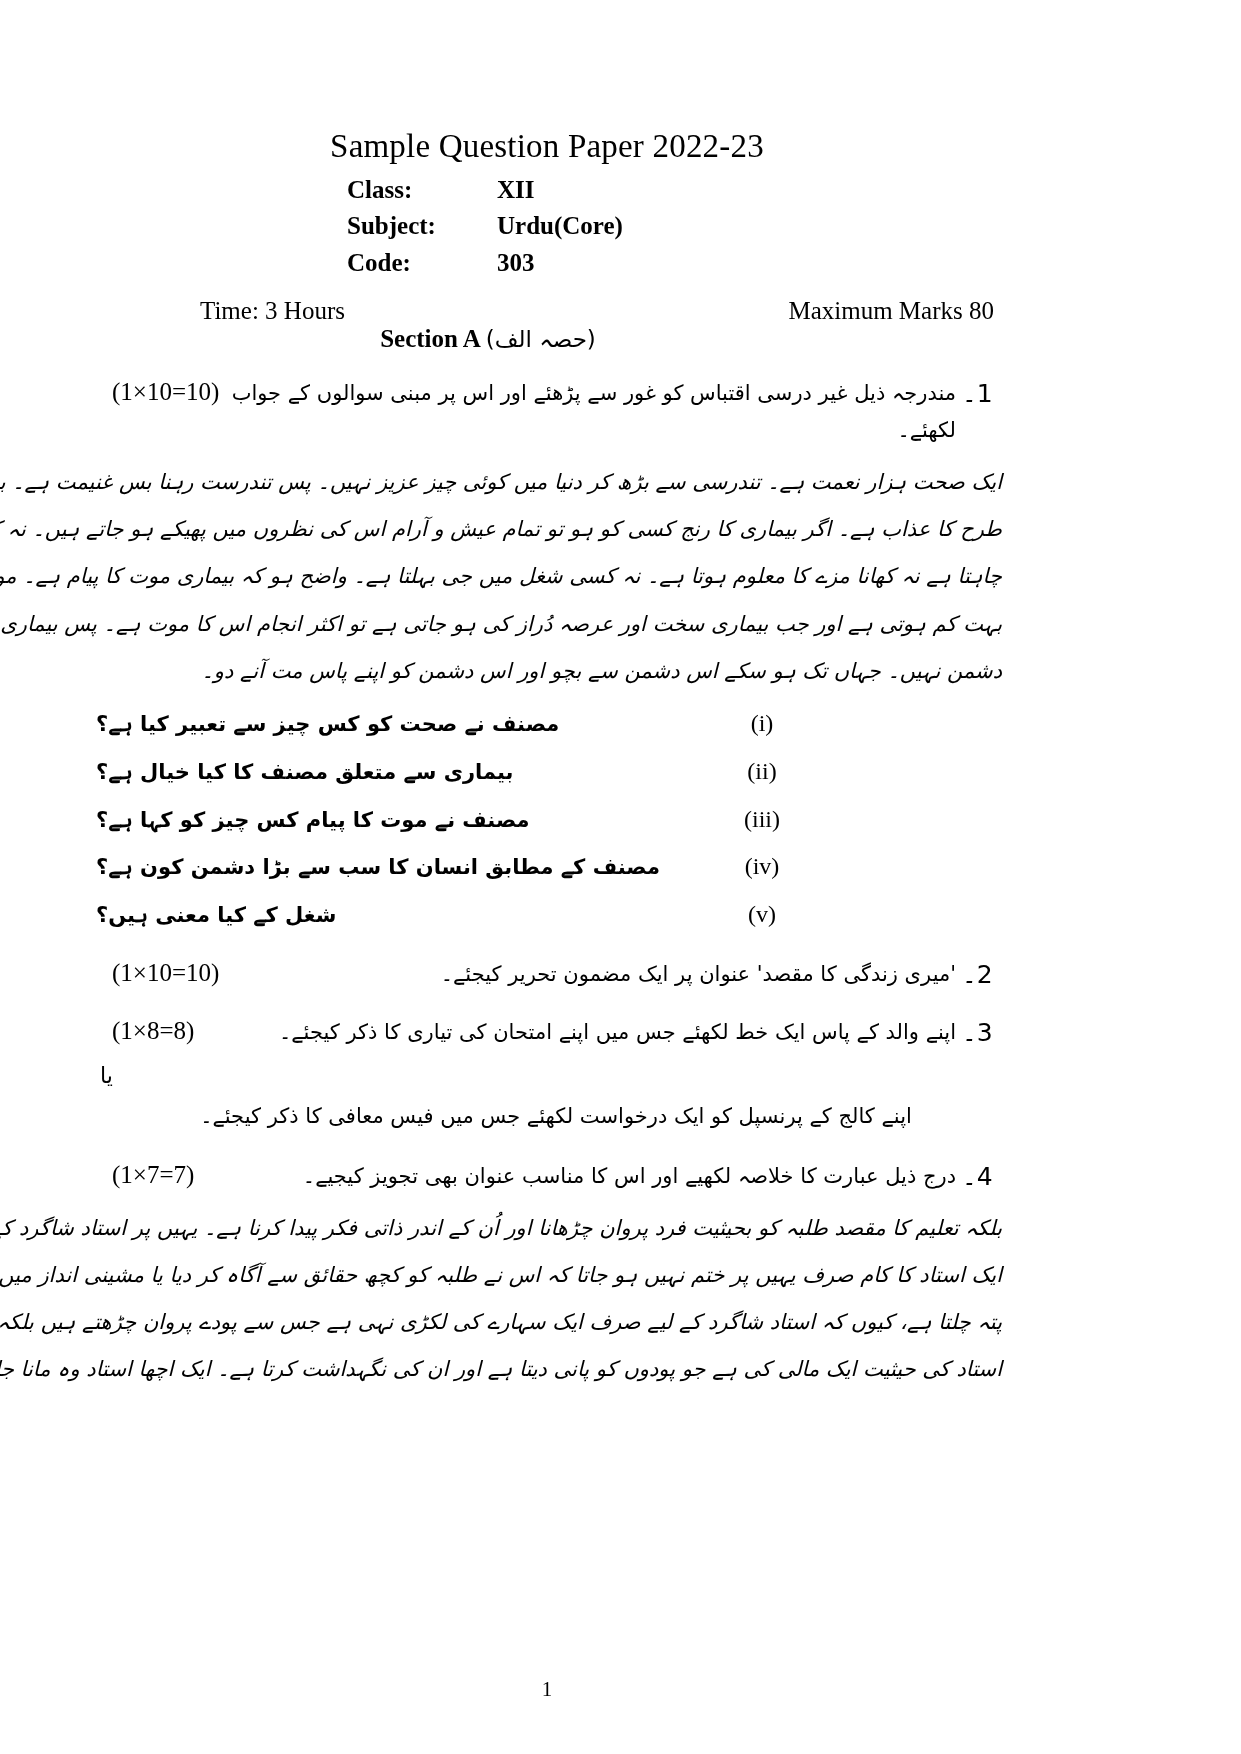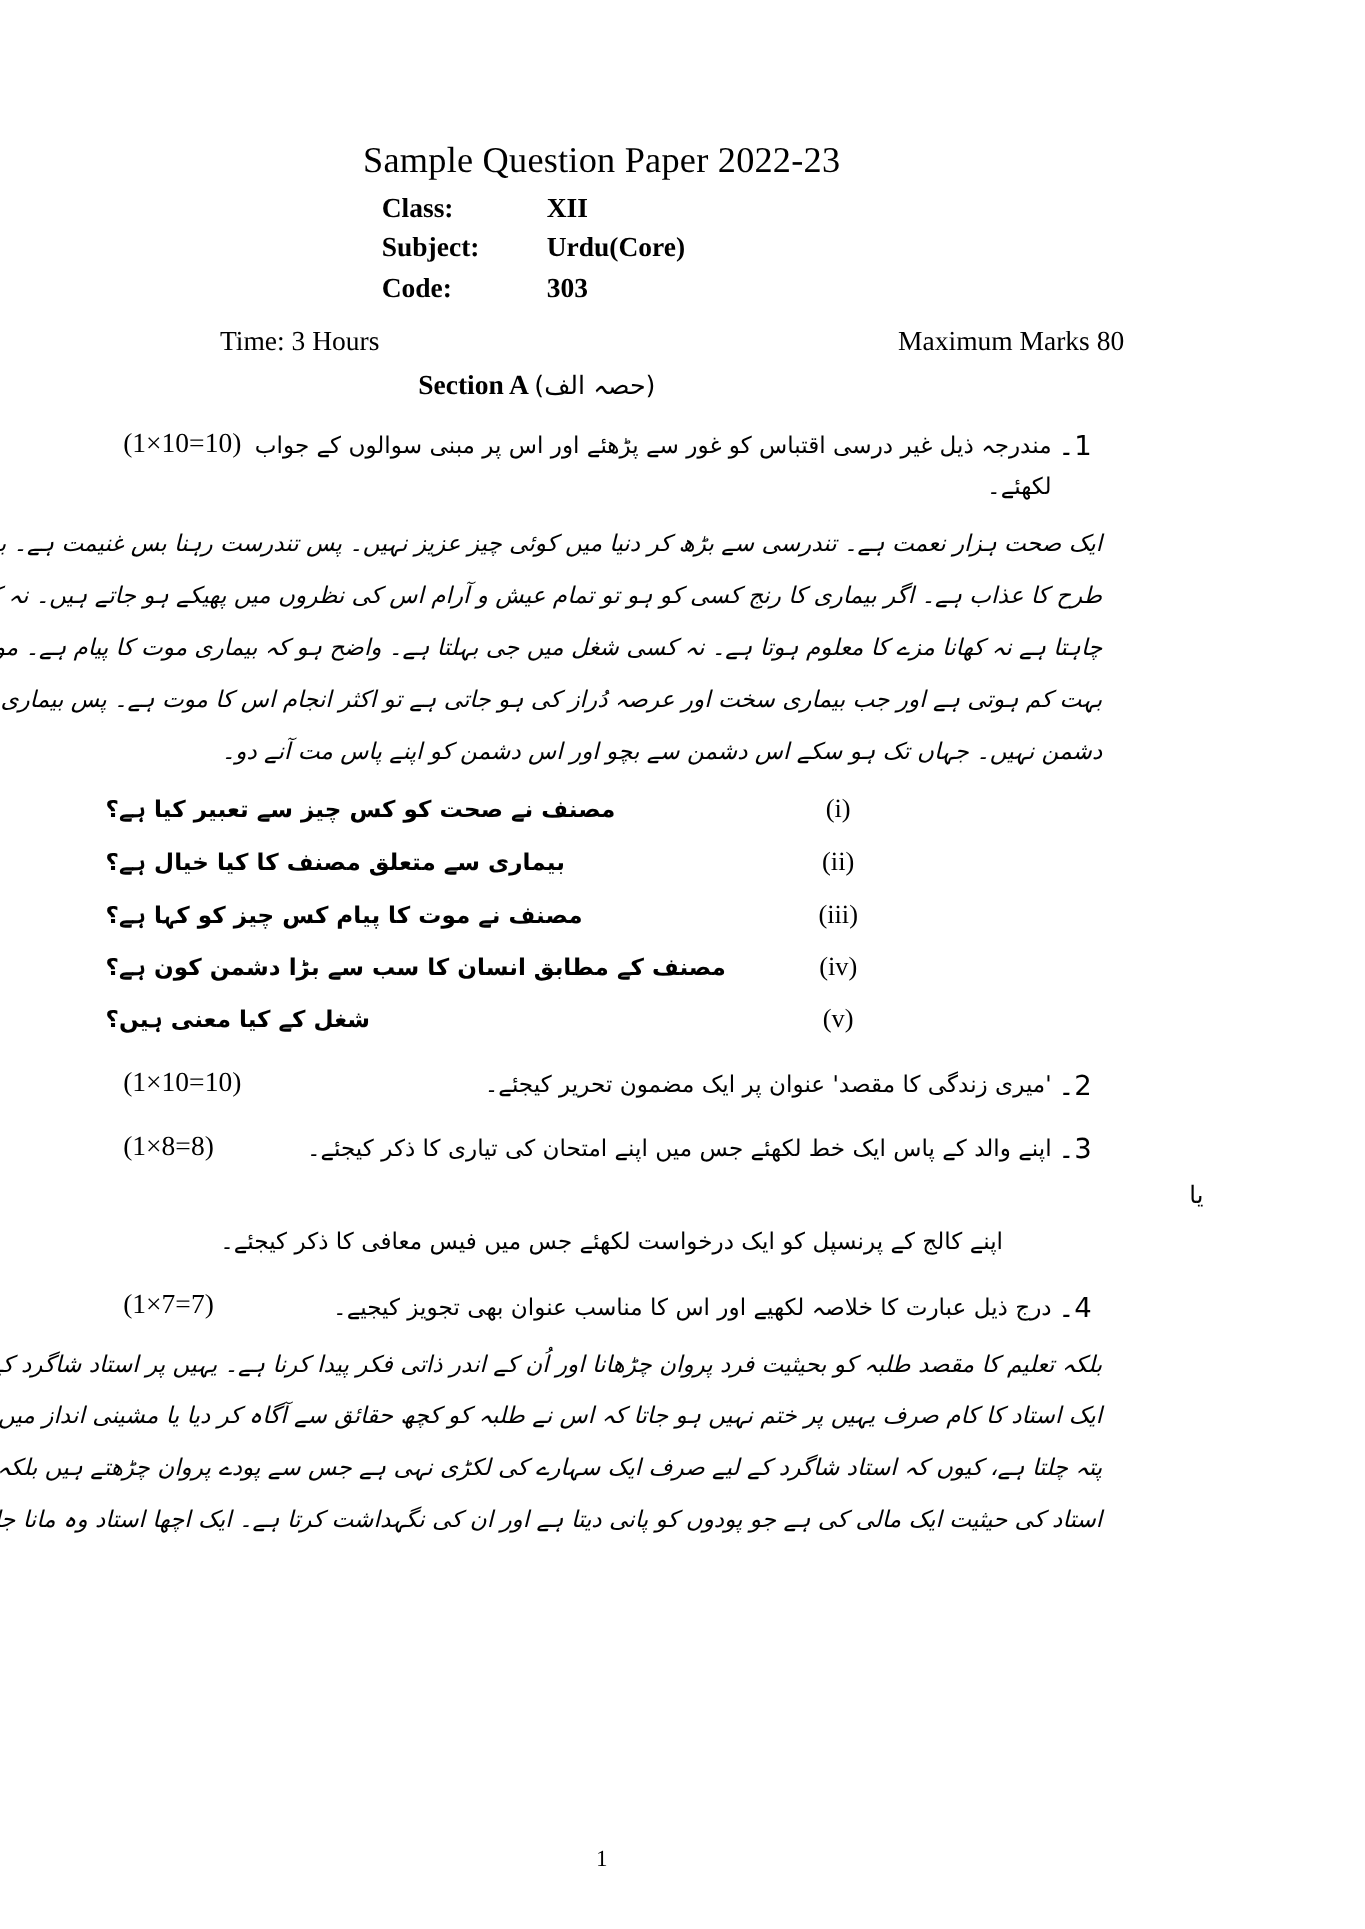--- a/index.html
+++ b/index.html
@@ -57,28 +57,28 @@
     text-align: left;
     width: 250px;
     padding-left: 22px;
   }
 
   .time-marks {
     display: flex;
     justify-content: space-between;
     align-items: baseline;
     font-size: 25px;
-    margin: 16px 72px 0 200px;
+    margin: 16px 100px 0 200px;
   }
 
   .section-line {
     text-align: center;
     font-size: 25px;
     font-weight: bold;
-    margin-top: 12px;
+    margin-top: 0;
     margin-right: 110px;
   }
   .section-line .ur {
     font-weight: normal;
     font-size: 23px;
     margin-right: 8px;
   }
 
   
   .ur, .urdu-line, .q-urdu, .passage-line, .sub-urdu {
@@ -162,21 +162,21 @@
   .sub-urdu {
     flex: 1 1 auto;
     font-size: 21px;
     line-height: 1.7;
     text-align: left;
     padding-right: 10px;
     font-weight: bold;
   }
 
   .alt-ya {
-    text-align: right;
+    text-align: left;
     font-size: 22px;
     margin: 12px 0 10px 0;
     font-family: "DejaVu Sans", sans-serif;
     direction: rtl;
     padding-left: 100px;
   }
   .alt-line {
     padding: 0 78px 0 96px;
     direction: rtl;
     font-size: 21px;

